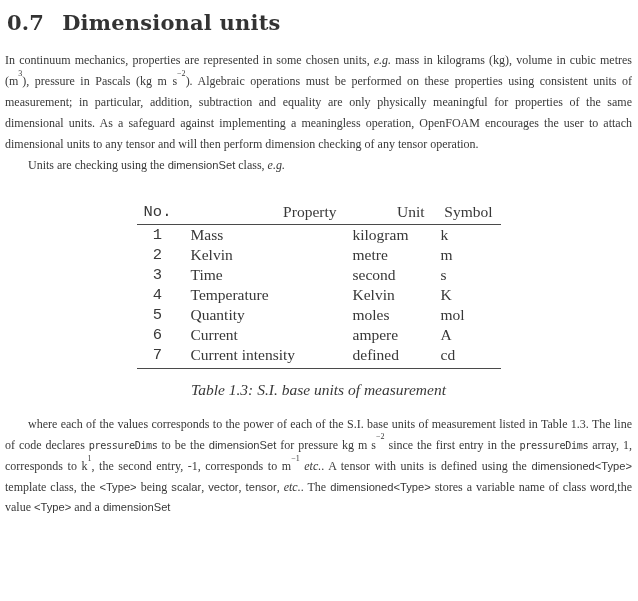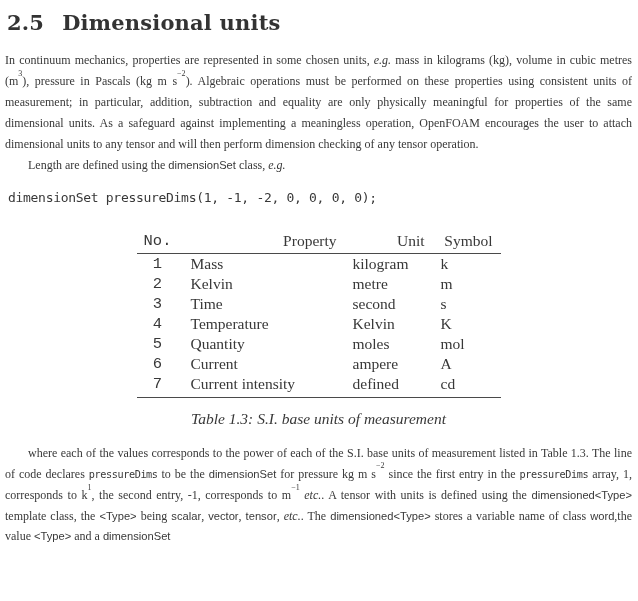--- a/index.html
+++ b/index.html
@@ -106,27 +106,26 @@
   .last-par {
     margin-top: 15px !important;
     line-height: 20.5px !important;
   }
 </style>
 </head>
 <body>
 
 <div class="page">
 
-  <h1 class="section-heading"><span class="sec-num">2.5</span><span>Dimensional units</span></h1>
+  <h1 class="section-heading"><span class="sec-num">0.7</span><span>Dimensional units</span></h1>
 
   <p class="body-par"><span>In continuum mechanics, properties are represented in some chosen units, </span><em class="latin">e.g.</em><span> mass in kilograms (kg), volume in cubic metres (m</span><sup class="sup">3</sup><span>), pressure in Pascals (kg m s</span><sup class="sup">−2</sup><span>).  Algebraic operations must be performed on these properties using consistent units of measurement; in particular, addition, subtraction and equality are only physically meaningful for properties of the same dimensional units. As a safeguard against implementing a meaningless operation, OpenFOAM encourages the user to attach dimensional units to any tensor and will then perform dimension checking of any tensor operation.</span></p>
 
-  <p class="body-par indent"><span>Length are defined using the </span><span class="sans">dimensionSet</span><span> class, </span><em class="latin">e.g.</em></p>
+  <p class="body-par indent"><span>Units are checking using the </span><span class="sans">dimensionSet</span><span> class, </span><em class="latin">e.g.</em></p>
 
-  <div class="code-line">dimensionSet pressureDims(1, -1, -2, 0, 0, 0, 0);</div>
 
   <table class="units-table">
     <thead>
       <tr>
         <th class="col-no">No.</th>
         <th class="col-prop">Property</th>
         <th class="col-unit">Unit</th>
         <th class="col-symbol">Symbol</th>
       </tr>
     </thead>

